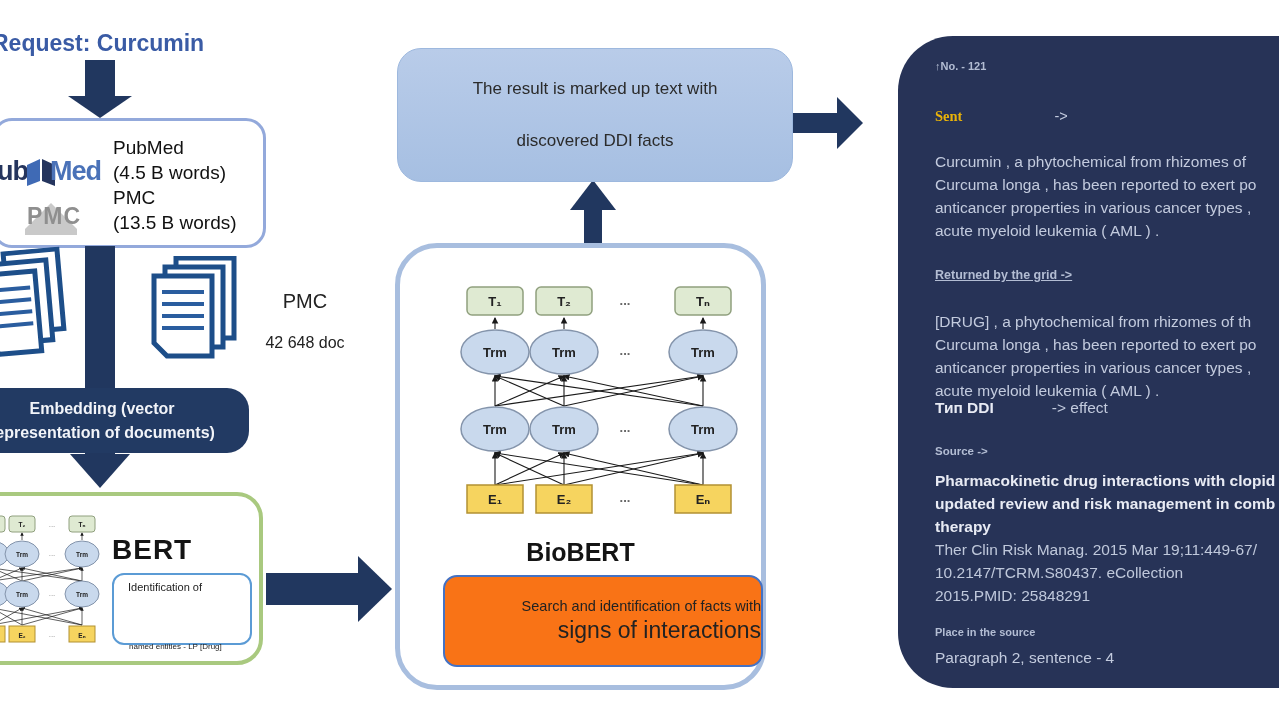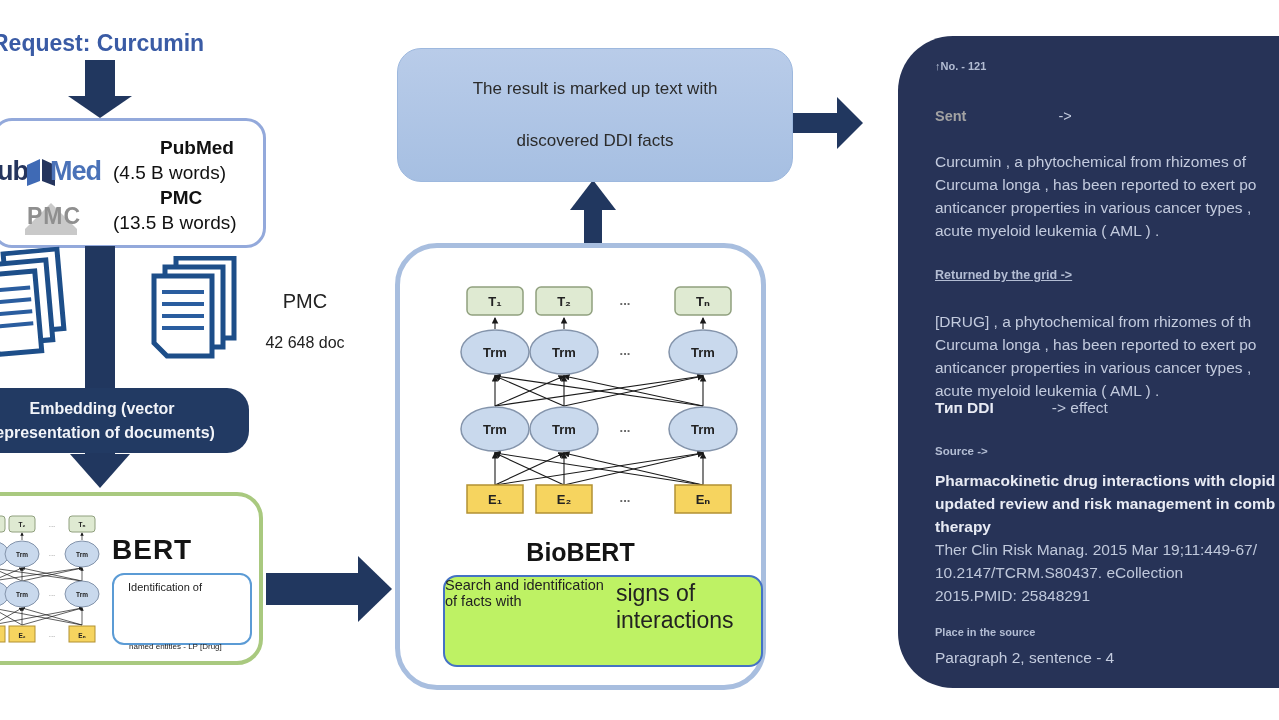--- a/index.html
+++ b/index.html
@@ -18,21 +18,21 @@
     left:-8px; top:118px; width:274px; height:130px;
     background:#fff; border:3px solid #93a9db; border-radius:20px;
   }
   .pm-logo-row { position:absolute; left:2px; top:32px; width:104px; height:36px; display:flex; align-items:center; }
   .pm-logo-ub { font-size:27px; font-weight:bold; color:#25355e; letter-spacing:-1px; }
   .pm-logo-med { font-size:27px; font-weight:bold; color:#4a72b8; letter-spacing:-1px; margin-left:-6px; }
   .pm-book { margin-left:-2px; }
   .pmc-logo { position:absolute; left:22px; top:74px; width:80px; height:44px; }
   .pmc-logo-text { position:absolute; left:10px; top:8px; font-size:23px; font-weight:bold; color:#8f8f8f; letter-spacing:1px; }
   .pm-text { position:absolute; left:118px; top:14px; font-size:19px; color:#111; line-height:25px; white-space:nowrap; }
-  .pm-bold { font-weight:bold;margin-left:47px; }
+  .pm-bold { font-weight:normal; }
 
   .pmc-doc-label { left:250px; top:290px; width:110px; text-align:center; color:#222; }
   .pmc-doc-title { font-size:20px; }
   .pmc-doc-count { font-size:16px; margin-top:21px; }
 
   .embedding-box {
     left:-45px; top:388px; width:294px; height:65px;
     background:#223a63; border-radius:22px; z-index:3;
     display:flex; flex-direction:column; justify-content:center; align-items:center;
     color:#f2f4f9; font-size:16px; font-weight:bold; line-height:24px; text-align:center; white-space:nowrap;
@@ -51,22 +51,22 @@
   .bert-note-l2 { position:absolute; left:15px; top:27px; font-size:8px; color:#222; white-space:nowrap;margin-top:40px; }
 
   
   .biobert-box {
     left:395px; top:243px; width:371px; height:447px;
     background:#fff; border:5px solid #a8bedf; border-radius:42px; z-index:2;
   }
   .biobert-title { position:absolute; left:0; top:290px; width:100%; text-align:center; font-size:25px; font-weight:bold; color:#141414; }
   .biobert-note-box {
     position:absolute; left:43px; top:327px; width:320px; height:92px;
-    border:2px solid #4472c4; border-radius:14px; background:#bef264;
-    display:flex; flex-direction:row; justify-content:center; align-items:flex-start; color:#222;
+    border:2px solid #4472c4; border-radius:14px; background:#f97316;
+    display:flex; flex-direction:column; justify-content:center; align-items:flex-end; color:#222;
   }
   .biobert-note-l1 { font-size:14.5px; }
   .biobert-note-l2 { font-size:23px; margin-top:3px; }
 
   .result-box {
     left:397px; top:48px; width:396px; height:134px;
     background:linear-gradient(180deg,#b9cce9,#a6bfe2);
     border:1px solid #9db8de; border-radius:24px;
     display:flex; flex-direction:column; justify-content:center; align-items:center;
     color:#2b2b2b; font-size:17px; line-height:26px; text-align:center;gap:26px;
@@ -75,21 +75,21 @@
   
   .result-panel {
     left:898px; top:36px; width:395px; height:652px;
     background:#273357; border-radius:55px 0 0 55px; color:#c3cbde; z-index:2;
   }
   .rp { position:absolute; left:37px; white-space:nowrap; }
   .rp-small { font-size:11.5px; font-weight:bold; color:#b3bdd3; }
   .rp-line { font-size:15.5px; line-height:23px; color:#c3cbde; white-space:nowrap; }
   .rp-bold-line { font-size:15.5px; line-height:23px; font-weight:bold; color:#e8ebf4; white-space:nowrap; }
   .rp-row { display:flex; }
-  .rp-label-bold { font-size:14.5px; font-weight:bold; color:#a3a3a3; }
+  .rp-label-bold { font-size:14.5px; font-weight:bold; color:#eab308;font-family:Liberation Serif, serif; }
 
   svg text { font-family:"Liberation Sans","DejaVu Sans",sans-serif; }
   .navy { fill:#21375f; }
 </style>
 </head>
 <body>
 
 <div class="abs request-title">Request: Curcumin</div>
 
 <svg class="abs" style="left:68px;top:60px;" width="64" height="58">

